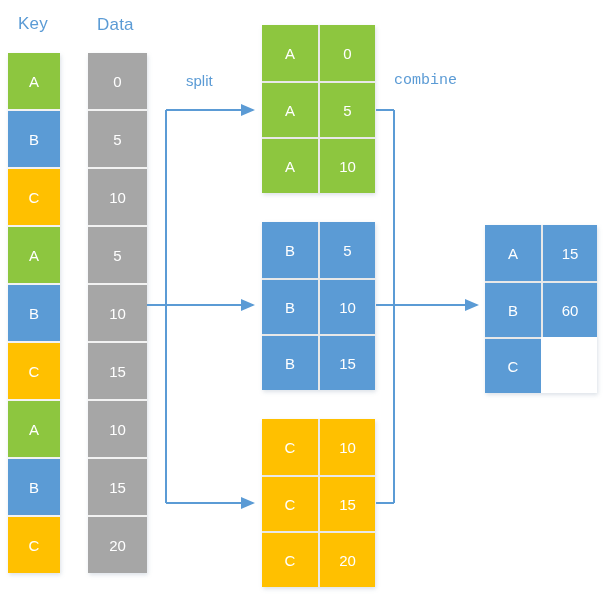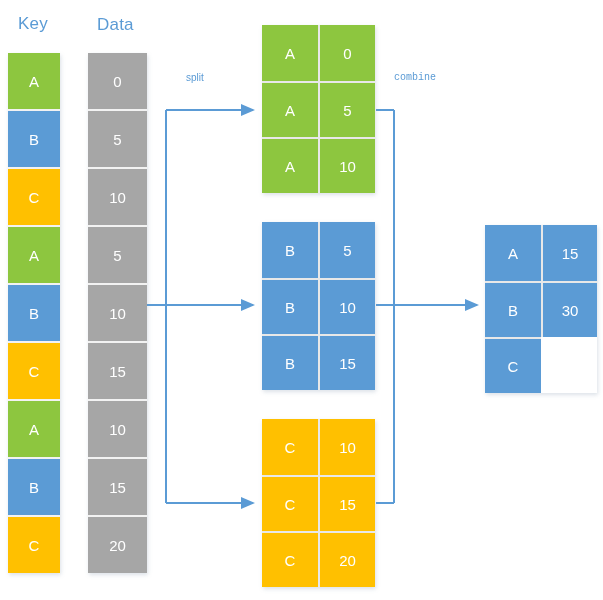--- a/index.html
+++ b/index.html
@@ -60,21 +60,21 @@
     line-height: 1;
   }
   .gcell.green  { background: #8dc63f; }
   .gcell.blue   { background: #5b9bd5; }
   .gcell.orange { background: #ffc000; }
   .gcell.bt { border-top: 2px solid #e8e8e8; }
   .gcell.bl { border-left: 2px solid #e8e8e8; }
 
   .edge-label {
     position: absolute;
-    font-size: 10px;
+    font-size: 15px;
     color: #5b9bd5;
     white-space: nowrap;
   }
   svg.wires {
     position: absolute;
     left: 0;
     top: 0;
     width: 603px;
     height: 600px;
     overflow: visible;
@@ -164,17 +164,17 @@
       <div class="gcell orange bt">C</div>
       <div class="gcell orange bt bl">15</div>
       <div class="gcell orange bt">C</div>
       <div class="gcell orange bt bl">20</div>
     </div>
 
   <div class="grid" id="result-grid" style="left: 485px; top: 225px; width: 112px; height: 168px; grid-template-columns: 56px 1fr; grid-template-rows: repeat(3, 1fr);">
       <div class="gcell blue">A</div>
       <div class="gcell blue bl">15</div>
       <div class="gcell blue bt">B</div>
-      <div class="gcell blue bt bl">30</div>
+      <div class="gcell blue bt bl">60</div>
       <div class="gcell blue bt">C</div>
     </div>
 
 </div>
 
 </body></html>

